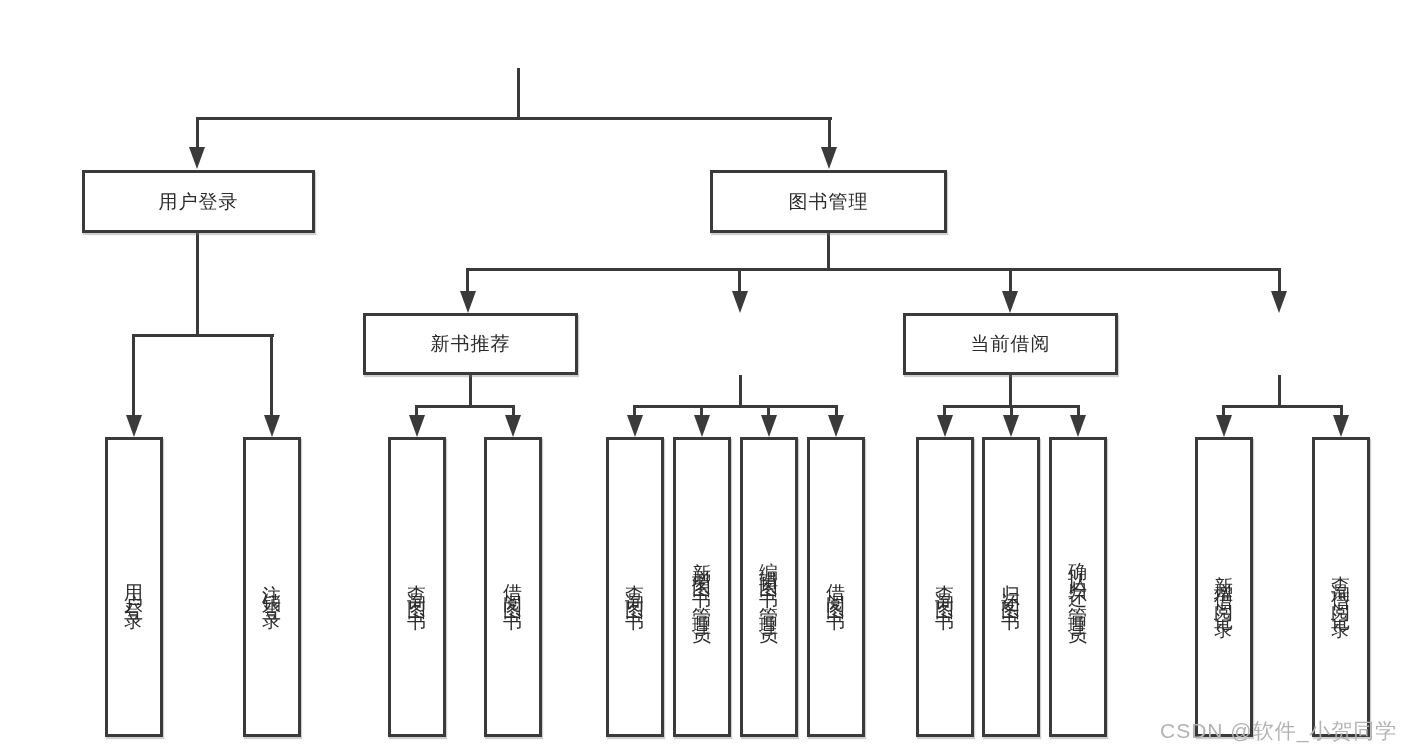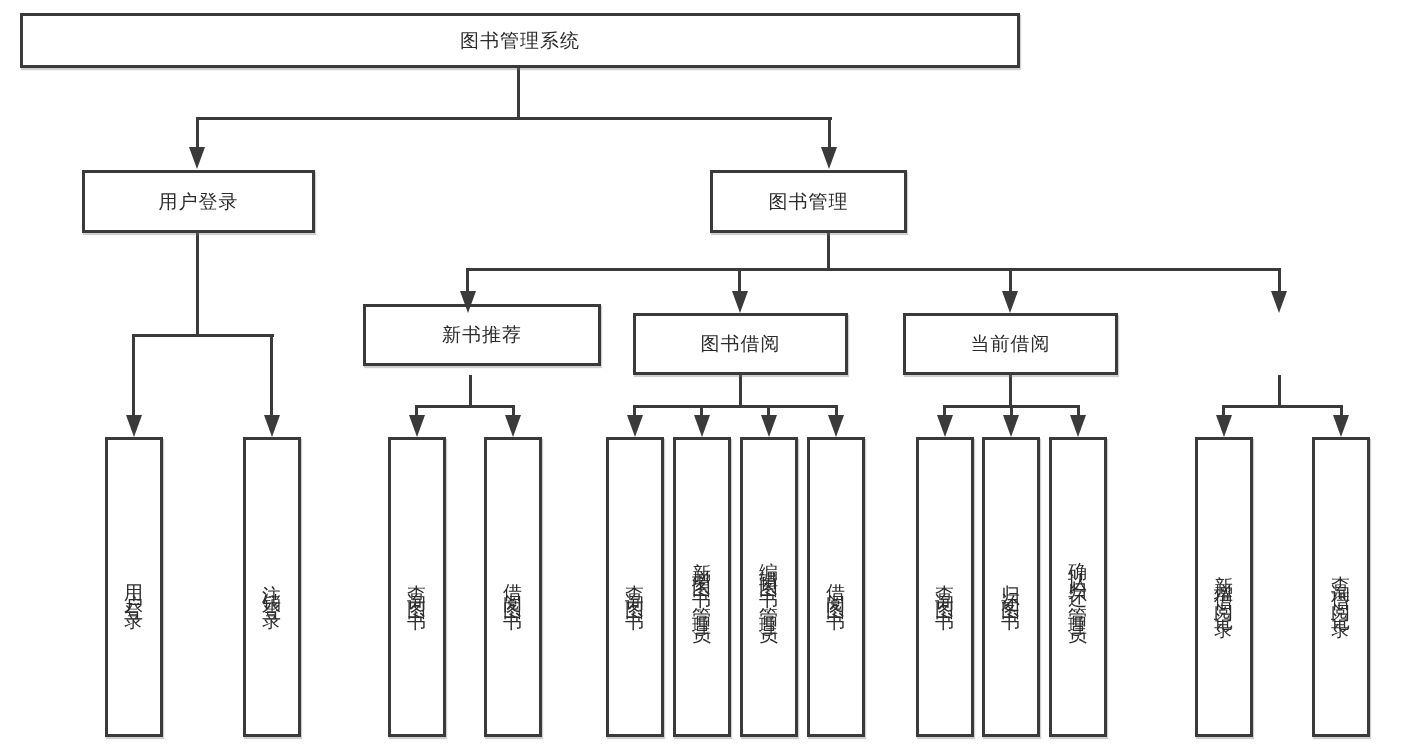--- a/index.html
+++ b/index.html
@@ -74,52 +74,50 @@
     color: var(--watermark);
     z-index: 10;
     white-space: nowrap;
   }
 </style>
 </head>
 <body>
 
 <div class="canvas">
 
-  <div class="hbox" style="left:20px; top:13px; width:1000px; height:55px;">图书管理系统</div>
 
   <div class="vl" style="left:517px; top:68px; height:51px;"></div>
   <div class="hl" style="left:196px; top:117px; width:636px;"></div>
   <div class="vl" style="left:196px; top:117px; height:33px;"></div>
   <div class="arr" style="left:189px; top:147px;"></div>
   <div class="vl" style="left:828px; top:117px; height:33px;"></div>
   <div class="arr" style="left:821px; top:147px;"></div>
 
   <div class="hbox" style="left:82px; top:170px; width:233px; height:63px;">用户登录</div>
-  <div class="hbox" style="left:710px; top:170px; width:197px; height:63px;">图书管理</div>
+  <div class="hbox" style="left:710px; top:170px; width:237px; height:63px;">图书管理</div>
 
   <div class="vl" style="left:196px; top:233px; height:104px;"></div>
   <div class="hl" style="left:132px; top:334px; width:142px;"></div>
   <div class="vl" style="left:132px; top:334px; height:84px;"></div>
   <div class="arr" style="left:126px; top:415px;"></div>
   <div class="vl" style="left:270px; top:334px; height:84px;"></div>
   <div class="arr" style="left:264px; top:415px;"></div>
 
   <div class="vl" style="left:827px; top:233px; height:38px;"></div>
   <div class="hl" style="left:466px; top:268px; width:815px;"></div>
   <div class="vl" style="left:466px; top:268px; height:26px;"></div>
   <div class="arr" style="left:460px; top:291px;"></div>
   <div class="vl" style="left:738px; top:268px; height:26px;"></div>
   <div class="arr" style="left:732px; top:291px;"></div>
   <div class="vl" style="left:1009px; top:268px; height:26px;"></div>
   <div class="arr" style="left:1002px; top:291px;"></div>
   <div class="vl" style="left:1278px; top:268px; height:26px;"></div>
   <div class="arr" style="left:1271px; top:291px;"></div>
 
-  <div class="hbox" style="left:363px; top:304px; width:238px; height:62px;">新书推荐</div>
-  <div class="hbox" style="left:633px; top:313px; width:215px; height:62px;">图书借阅</div>
+  <div class="hbox" style="left:363px; top:313px; width:215px; height:62px;">新书推荐</div>
   <div class="hbox" style="left:903px; top:313px; width:215px; height:62px;font-family:Liberation Mono, monospace;">当前借阅</div>
 
   <div class="vl" style="left:469px; top:375px; height:32px;"></div>
   <div class="hl" style="left:415px; top:405px; width:100px;"></div>
   <div class="vl" style="left:415px; top:405px; height:14px;"></div>
   <div class="arr" style="left:409px; top:415px;"></div>
   <div class="vl" style="left:512px; top:405px; height:14px;"></div>
   <div class="arr" style="left:505px; top:415px;"></div>
 
   <div class="vl" style="left:739px; top:375px; height:32px;"></div>
@@ -160,14 +158,15 @@
   <div class="vbox" style="left:740px; top:437px;">编辑图书（管理员）</div>
   <div class="vbox" style="left:807px; top:437px;">借阅图书</div>
 
   <div class="vbox" style="left:916px; top:437px;">查询图书</div>
   <div class="vbox" style="left:982px; top:437px;">归还图书</div>
   <div class="vbox" style="left:1049px; top:437px;">确认归还（管理员）</div>
 
   <div class="vbox" style="left:1195px; top:437px;">新增借阅记录</div>
   <div class="vbox" style="left:1312px; top:437px;">查询借阅记录</div>
 
+  <div class="watermark">CSDN @软件_小贺同学</div>
 
 </div>
 
 </body></html>

